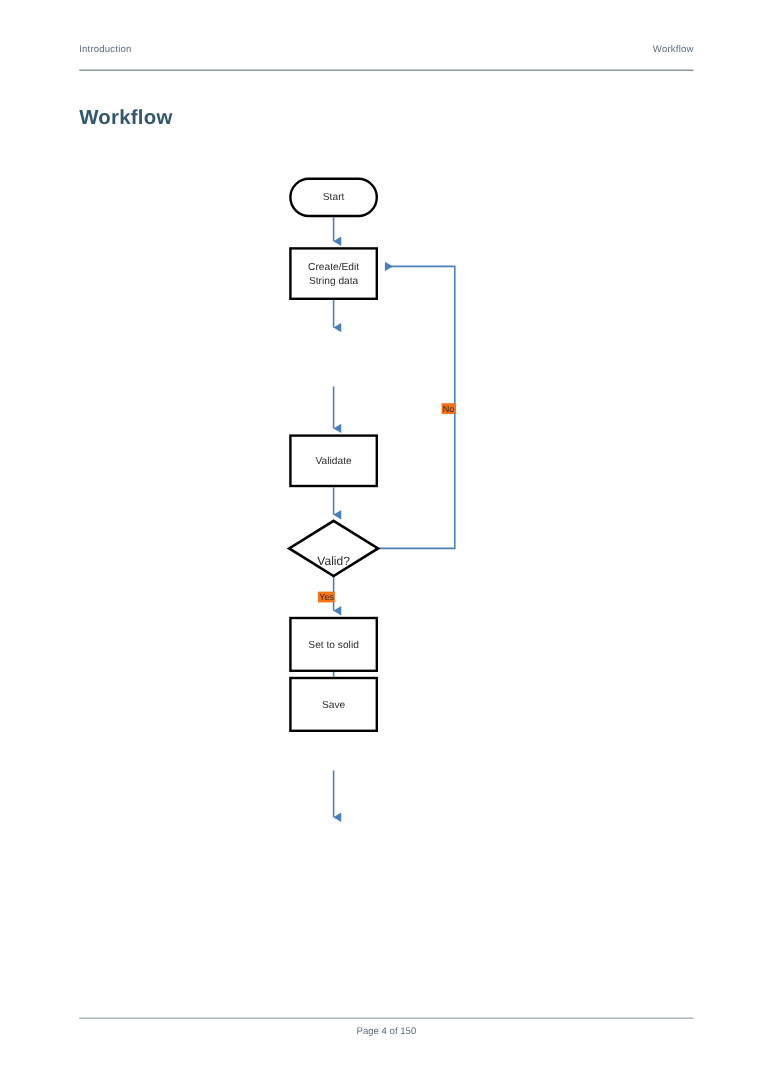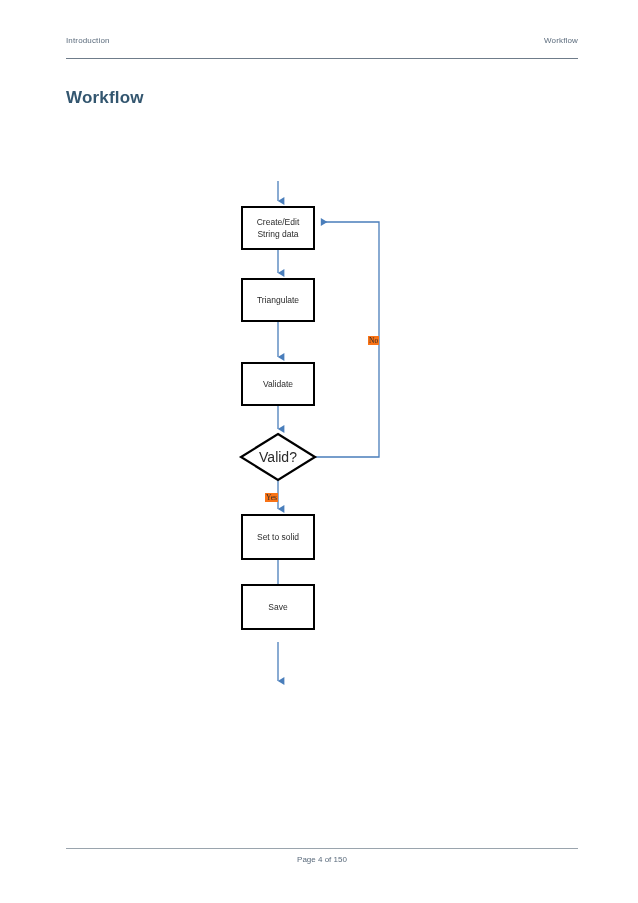--- a/index.html
+++ b/index.html
@@ -90,38 +90,37 @@
   .node.process { border-radius: 0; align-items: center; }
 
   .decision {
     position: absolute;
     width: 74px;
     height: 46px;
   }
   .decision .dia-label {
     position: absolute;
     left: 0;
-    top: 0;
+    top: 11px;
     width: 74px;
     height: 46px;
     display: flex;
     align-items: center;
     justify-content: center;
-    font-size: 14px;
+    font-size: 10px;
     color: #2b2b2b;
   }
 
   .edge-label {
     position: absolute;
     font-size: 7.5px;
     color: #2b2b2b;
     background: #f97316;
     padding: 0 1px;
     white-space: nowrap;
-    font-family: Liberation Serif, serif;
   }
 
   
   .footer-rule {
     position: absolute;
     left: 66px;
     top: 848px;
     width: 512px;
     height: 1px;
     background: #9aa4ad;
@@ -176,45 +175,45 @@
         <line x1="278" y1="560" x2="278" y2="591" marker-end="url(#arrowDown)"></line>
 
         <line x1="278" y1="642" x2="278" y2="681" marker-end="url(#arrowDown)"></line>
 
         <path d="M315,457 L379,457 L379,222 L321,222" marker-end="url(#arrowLeft)"></path>
       </g>
 
       <polygon points="278,434 315,457 278,480 241,457" fill="#ffffff" stroke="#000000" stroke-width="2.2"></polygon>
     </svg>
 
+    <div class="node terminal" style="left:241px; top:148px; width:74px; height:33px;">
+      <span>Start</span>
+    </div>
 
     <div class="node process" style="left:241px; top:206px; width:74px; height:44px;">
       <span>
         <span>Create/Edit</span><br>
         <span>String data</span>
       </span>
     </div>
 
-    <div class="node process" style="left:241px; top:278px; width:74px; height:44px;">
-      <span>Triangulate</span>
-    </div>
 
     <div class="node process" style="left:241px; top:362px; width:74px; height:44px;">
       <span>Validate</span>
     </div>
 
     <div class="decision" style="left:241px; top:434px;">
       <div class="dia-label">Valid?</div>
     </div>
 
     <div class="node process" style="left:241px; top:514px; width:74px; height:46px;">
       <span>Set to solid</span>
     </div>
 
-    <div class="node process" style="left:241px; top:584px; width:74px; height:46px;">
+    <div class="node process" style="left:241px; top:564px; width:74px; height:46px;">
       <span>Save</span>
     </div>
 
 
     <div class="edge-label" style="left:265px; top:493px;text-align:right;">Yes</div>
     <div class="edge-label" style="left:368px; top:336px;">No</div>
 
   </div>
 
   <div class="footer-rule"></div>

